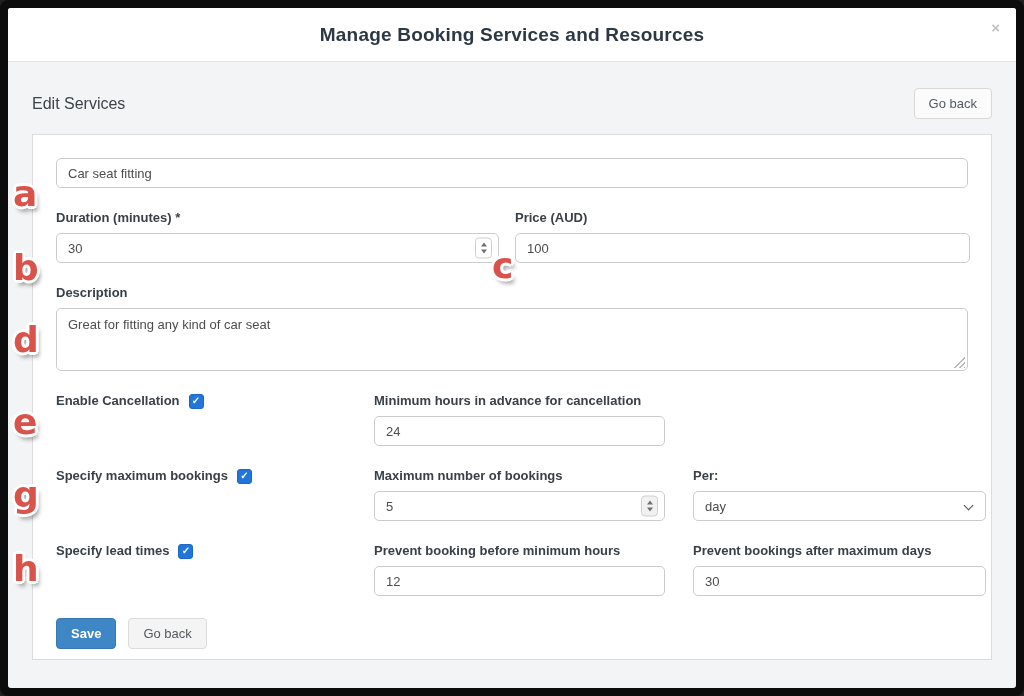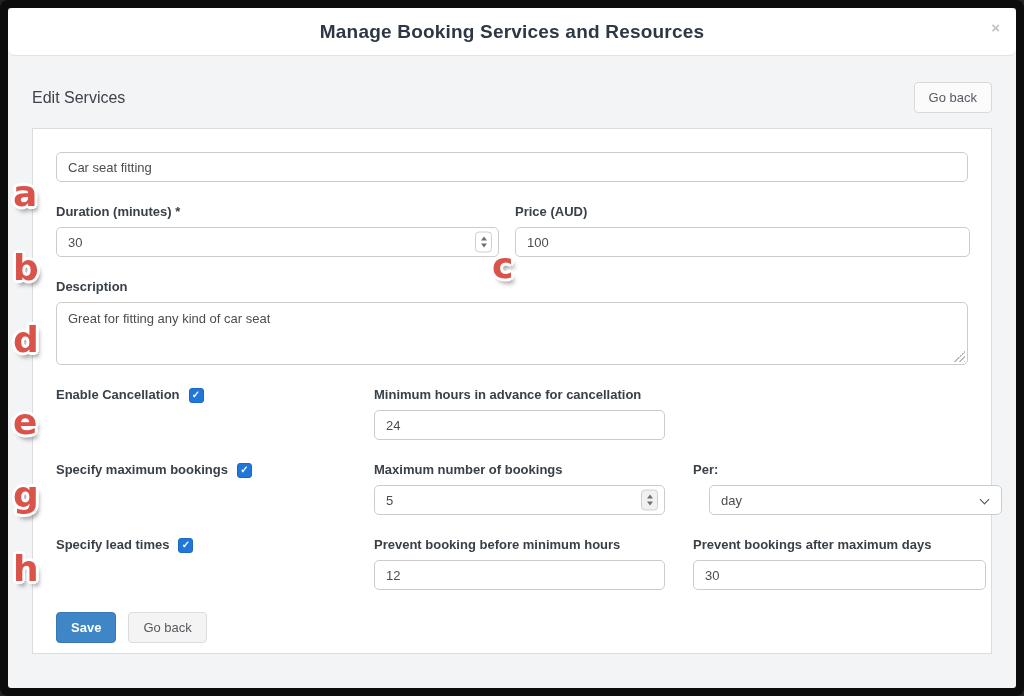--- a/index.html
+++ b/index.html
@@ -18,25 +18,24 @@
     position:absolute; left:8px; top:8px; right:8px; bottom:8px;
     background:#f3f4f5;
     border-radius:3px;
     display:flex; flex-direction:column;
     overflow:hidden;
   }
 
   
   .modal-header {
     position:relative;
-    height:48px; background:#ffffff;
+    height:54px; background:#ffffff;
     border-bottom:1px solid #e4e4e4;
     display:flex; align-items:center; justify-content:center;
     flex:0 0 auto;
-    border-radius:7px;
   }
   .modal-title {
     font-size:19px; font-weight:bold; color:#2d3844; letter-spacing:.2px;
   }
   .close-x {
     position:absolute; right:16px; top:12px;
     color:#c2c2c2; font-size:15px; font-weight:bold;
     cursor:pointer; line-height:1;
   }
 
@@ -130,21 +129,20 @@
 
   
   .select {
     position:relative; width:100%; height:30px;
     border:1px solid #cccccc; border-radius:5px;
     background:#ffffff;
     display:flex; align-items:center;
     padding:0 11px;
     font-size:13px; color:#4d4d4d;
     cursor:pointer;
-    margin-left:16px;
   }
   .select-chevron {
     position:absolute; right:13px; top:10px;
     width:7px; height:7px;
     border-right:1.6px solid #4d4d4d; border-bottom:1.6px solid #4d4d4d;
     transform:rotate(45deg);
   }
 
   .actions { display:flex; gap:12px; margin-top:0; }
 

